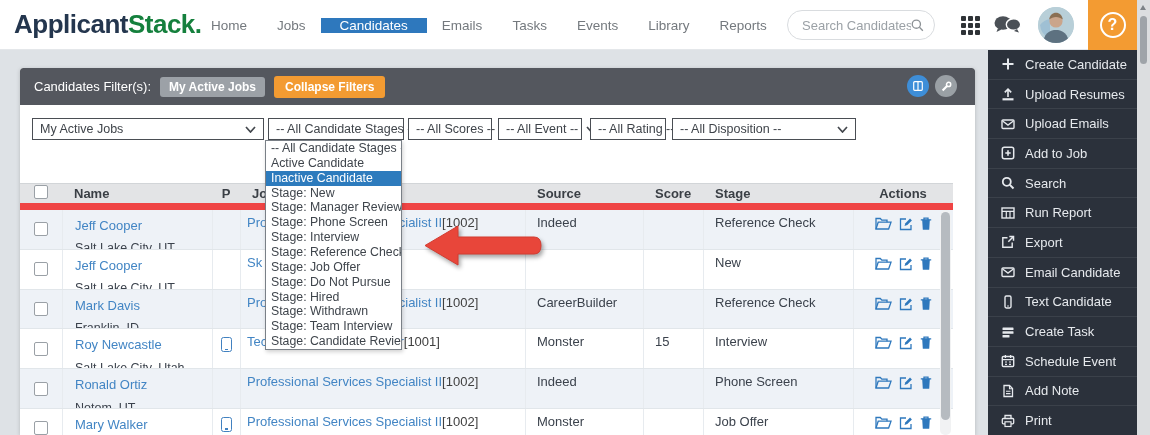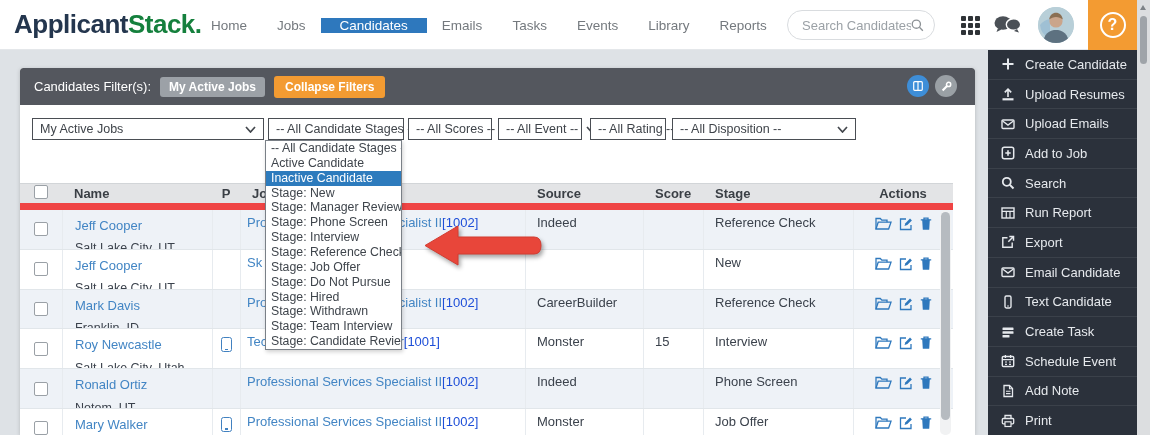--- a/index.html
+++ b/index.html
@@ -61,21 +61,21 @@
   .td{border-left:1px solid #e7ebef;padding-top:5px;overflow:hidden;white-space:nowrap;}
   .td:first-child{border-left:none;display:flex;align-items:center;justify-content:center;padding-top:0;}
   .td.namecell{padding-left:12px;padding-top:4px;line-height:1.4;}
   .td.pcell{display:flex;justify-content:center;padding-top:8px;}
   .td.jobcell{padding-left:6px;font-size:13px;}
   .td.textcell{padding-left:11px;font-size:13px;color:#3b424c;}
   .td.actcell{display:flex;justify-content:center;gap:7px;padding-top:7px;}
   .cb{width:14px;height:14px;border:1.5px solid #9aa0a6;border-radius:2px;background:#fff;cursor:pointer;display:inline-block;}
   a.blue-link{color:#4285c4;text-decoration:none;cursor:pointer;font-size:13px;}
   .loc{font-size:12.5px;color:#3b424c;}
-  .job-id{color:#1d4ed8;}
+  .job-id{color:#404040;}
   .phone-badge{width:11px;height:15px;border:1.5px solid #4181c0;border-radius:2.5px;position:relative;}
   .phone-badge:after{content:"";position:absolute;left:3px;bottom:1px;width:3px;height:1.5px;background:#4181c0;}
   .act-ic{cursor:pointer;display:inline-flex;}
 
   
   #table-scrollbar{position:absolute;left:920px;top:142px;width:11px;height:225px;background:#f1f2f3;border-radius:5px;}
   #table-scroll-thumb{position:absolute;left:1px;top:2px;width:9px;height:208px;background:#b6bbc0;border-radius:5px;}
 
   
   #stage-dd{position:absolute;left:245px;top:72px;width:137px;background:#fff;border:1px solid #7a8087;z-index:10;box-shadow:1px 2px 4px rgba(0,0,0,.18);}

